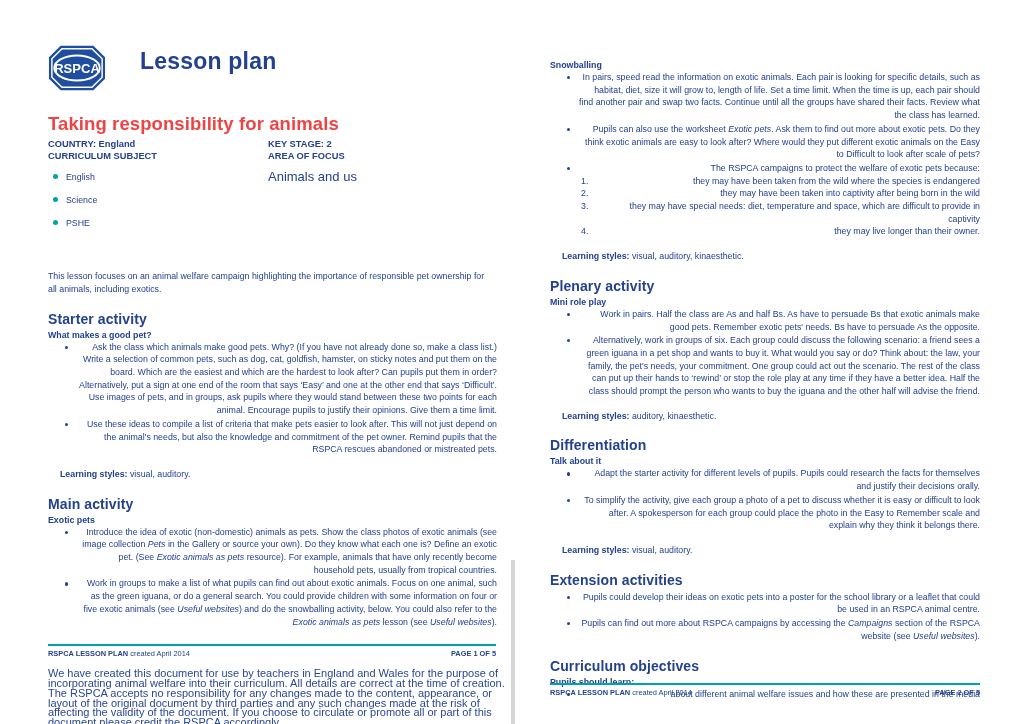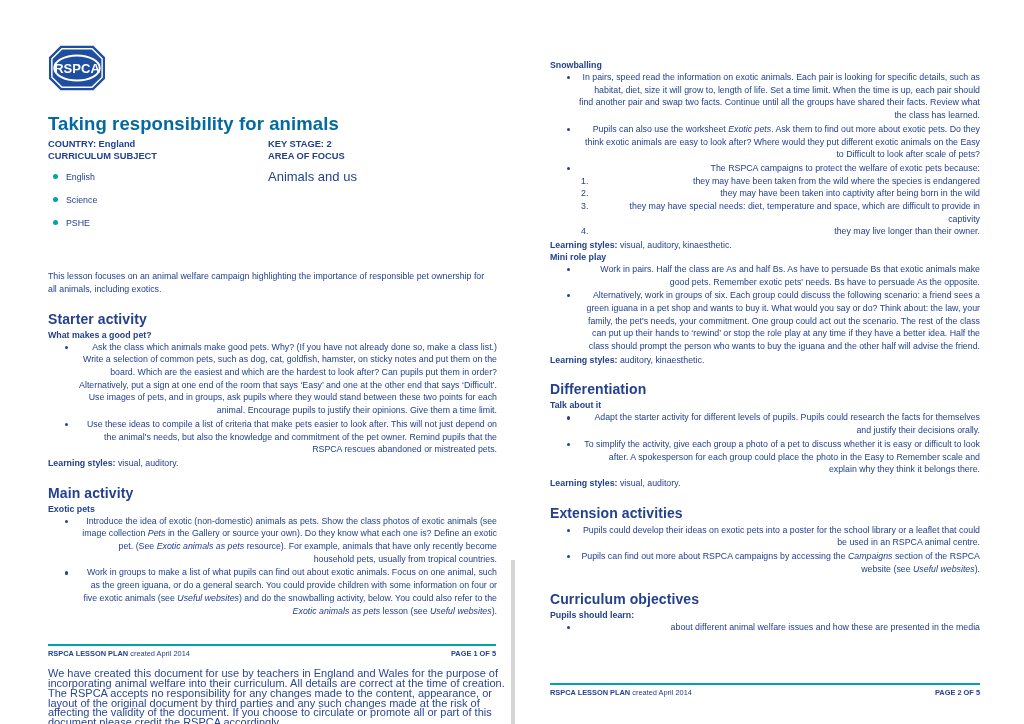--- a/index.html
+++ b/index.html
@@ -11,40 +11,40 @@
   .page{position:absolute;top:0;height:560px;box-sizing:border-box;background:#fff;}
   #page1{left:0;width:511px;padding:44px 14px 0 48px;}
   #page2{left:497px;width:509px;padding:60px 26px 0 53px;}
   .page-divider{position:absolute;left:511px;top:0;width:4px;height:724px;background:#d5d5d5;}
 
   
   .doc-header{display:flex;align-items:flex-start;gap:34px;}
   .logo-svg{width:58px;height:48px;display:block;}
   .doc-title{font-size:23px;font-weight:700;margin:4px 0 0;letter-spacing:.2px;}
 
-  .main-heading{color:#0369a1;font-size:18.5px;font-weight:700;margin:21px 0 3px;letter-spacing:.1px;}
+  .main-heading{color:#ef4444;font-size:18.5px;font-weight:700;margin:21px 0 3px;letter-spacing:.1px;}
 
   .meta{display:grid;grid-template-columns:220px 1fr;font-size:9.3px;line-height:12px;}
   .meta .b{font-weight:700;}
   .subjects{margin:9px 0 0;padding:0 0 0 18px;list-style:none;}
   .subjects li{position:relative;font-size:8.8px;margin:0 0 11px;}
   .subjects li::before{content:"";position:absolute;left:-13px;top:2.5px;width:5px;height:5px;border-radius:50%;background:#00a3ac;}
   .area-value{font-size:13px;font-weight:400;margin-top:9px;}
 
   .intro{margin:30px 0 0;font-size:8.8px;line-height:12.8px;width:447px;}
 
   .sec{font-size:14px;font-weight:700;margin:15px 0 3px;letter-spacing:.1px;}
   .sub{font-size:8.8px;font-weight:700;margin:0 0 1px;}
   .list{margin:0;padding:0 0 0 29px;list-style:none;}
   .list>li{position:relative;font-size:8.8px;line-height:12.7px;margin:0 0 1px;text-align:right;}
   .list>li::before{content:"";position:absolute;left:-12px;top:5px;width:3.2px;height:3.2px;border-radius:50%;background:#24418f;}
   .num{margin:0;padding:0 0 0 17px;list-style:none;counter-reset:n;}
   .num li{counter-increment:n;position:relative;font-size:8.8px;line-height:12.7px;}
   .num li::before{content:counter(n) ".";position:absolute;left:-15px;}
-  .ls{font-size:8.8px;line-height:12.7px;margin:0;}
+  .ls{font-size:8.8px;line-height:12.7px;margin:12px;}
   .ls .b{font-weight:700;}
   em{font-style:italic;}
 
   .footer{position:absolute;}
   #page1 .footer{left:48px;right:15px;top:644px;}
   #page2 .footer{left:53px;right:26px;top:683px;}
   .rule{height:2.4px;background:#00a3ac;}
   .foot-row{display:flex;justify-content:space-between;font-size:7.4px;margin-top:3px;}
   .foot-left .b,.foot-page{font-weight:700;}
   .disclaimer{font-size:11px;line-height:9.7px;width:458px;color:#2a4794;}
@@ -56,20 +56,21 @@
 
 <div class="page" id="page1">
 
   <div class="doc-header">
     <svg class="logo-svg" viewBox="0 0 120 96">
       <path d="M26 2 H94 L118 26 V70 L94 94 H26 L2 70 V26 Z" fill="#1f4ea1"></path>
       <path d="M29 8 H91 L112 29 V67 L91 88 H29 L8 67 V29 Z" fill="none" stroke="#ffffff" stroke-width="3"></path>
       <ellipse cx="60" cy="48" rx="47" ry="26" fill="none" stroke="#ffffff" stroke-width="4"></ellipse>
       <text x="60" y="58" text-anchor="middle" fill="#ffffff" font-size="27" font-weight="bold" font-family="Liberation Sans, sans-serif">RSPCA</text>
     </svg>
+    <h1 class="doc-title">Lesson plan</h1>
   </div>
 
   <h2 class="main-heading">Taking responsibility for animals</h2>
 
   <div class="meta">
     <div class="b">COUNTRY: England</div>
     <div class="b">KEY STAGE: 2</div>
     <div class="b">CURRICULUM SUBJECT</div>
     <div class="b">AREA OF FOCUS</div>
     <ul class="subjects">
@@ -125,20 +126,21 @@
           <li>they may have been taken into captivity after being born in the wild</li>
           <li>they may have special needs: diet, temperature and space, which are difficult to provide in captivity</li>
           <li>they may live longer than their owner.</li>
         </ol>
       </li>
     </ul>
     <p class="ls"><span class="b">Learning styles:</span><span> visual, auditory, kinaesthetic.</span></p>
   </section>
 
   <section>
+    <h3 class="sec">Plenary activity</h3>
     <div class="sub">Mini role play</div>
     <ul class="list">
       <li>Work in pairs. Half the class are As and half Bs. As have to persuade Bs that exotic animals make good pets. Remember exotic pets' needs. Bs have to persuade As the opposite.</li>
       <li>Alternatively, work in groups of six. Each group could discuss the following scenario: a friend sees a green iguana in a pet shop and wants to buy it. What would you say or do? Think about: the law, your family, the pet's needs, your commitment. One group could act out the scenario. The rest of the class can put up their hands to ‘rewind’ or stop the role play at any time if they have a better idea. Half the class should prompt the person who wants to buy the iguana and the other half will advise the friend.</li>
     </ul>
     <p class="ls"><span class="b">Learning styles:</span><span> auditory, kinaesthetic.</span></p>
   </section>
 
   <section>
     <h3 class="sec">Differentiation</h3>

